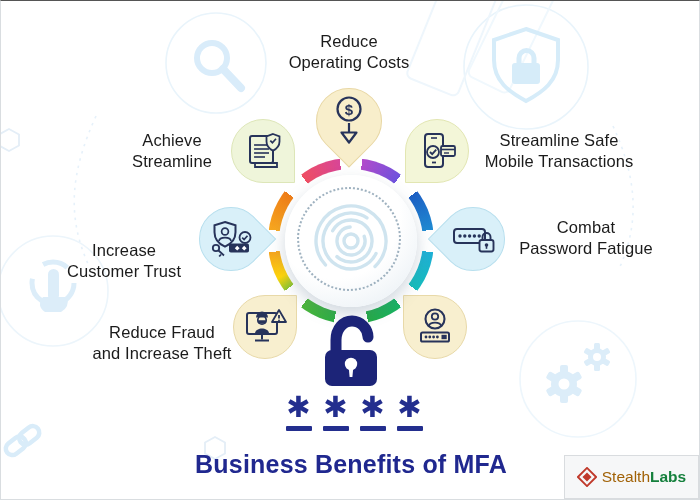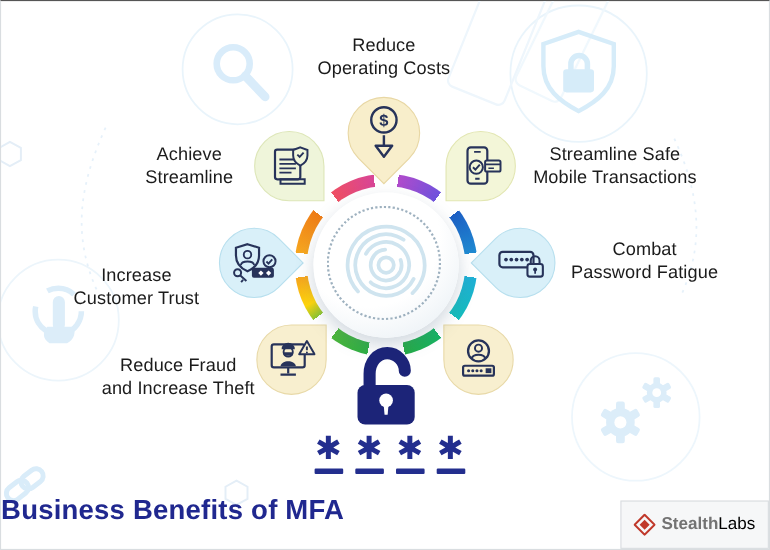--- a/index.html
+++ b/index.html
@@ -68,31 +68,31 @@
     border-radius:50% 0 50% 50%;}
   .drop-lr{left:402px;top:294px;width:64px;height:64px;background:#f8efcf;border:1px solid #e8d9a8;
     border-radius:0 50% 50% 50%;}
   
   .padlock{position:absolute;left:319px;top:312px;z-index:6;}
   .ast-row{position:absolute;left:283px;top:392px;width:140px;display:flex;gap:9px;justify-content:center;z-index:2;}
   .ast-unit{display:flex;flex-direction:column;align-items:center;width:28px;}
   .ast-unit span{font-family:"DejaVu Sans",sans-serif;font-size:29px;font-weight:700;color:#232e8e;line-height:1;}
   .ast-bar{width:26px;height:5px;background:#232e8e;margin-top:4px;border-radius:1px;}
   .title{
-    position:absolute;left:0;top:449px;width:700px;z-index:2;
+    position:absolute;left:0;top:449px;width:700px;text-align:center;z-index:2;
     font-size:25px;font-weight:700;color:#20288f;letter-spacing:.2px;
   }
   
   .logo-box{
     position:absolute;left:563px;top:454px;width:133px;height:42px;z-index:3;
     background:#f6f7f8;border:1px solid #d9dcdf;display:flex;align-items:center;justify-content:center;gap:5px;
   }
   .logo-text{font-size:15.5px;}
-  .logo-stealth{color:#737373;font-weight:bold;}
-  .logo-labs{color:#000000;font-weight:400;}
+  .logo-stealth{color:#a16207;}
+  .logo-labs{color:#15803d;font-weight:700;}
   .lbl-icon line, .lbl-icon path, .lbl-icon rect, .lbl-icon circle, .lbl-icon polyline{vector-effect:non-scaling-stroke;}
 </style>
 </head>
 <body>
 
 <div class="canvas">
 
   <svg class="bg-svg" width="700" height="500" viewBox="0 0 700 500">
     <circle cx="215" cy="62" r="50" fill="none" stroke="#e9f4fb" stroke-width="1.6"></circle>
     <circle cx="525" cy="66" r="62" fill="none" stroke="#e9f4fb" stroke-width="1.6"></circle>

